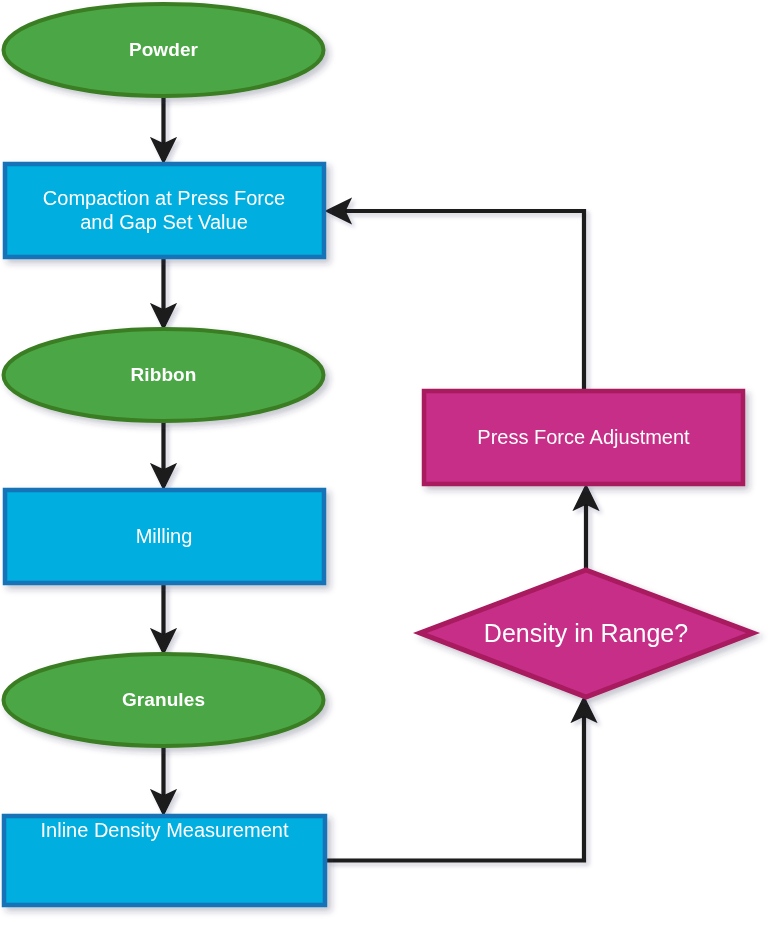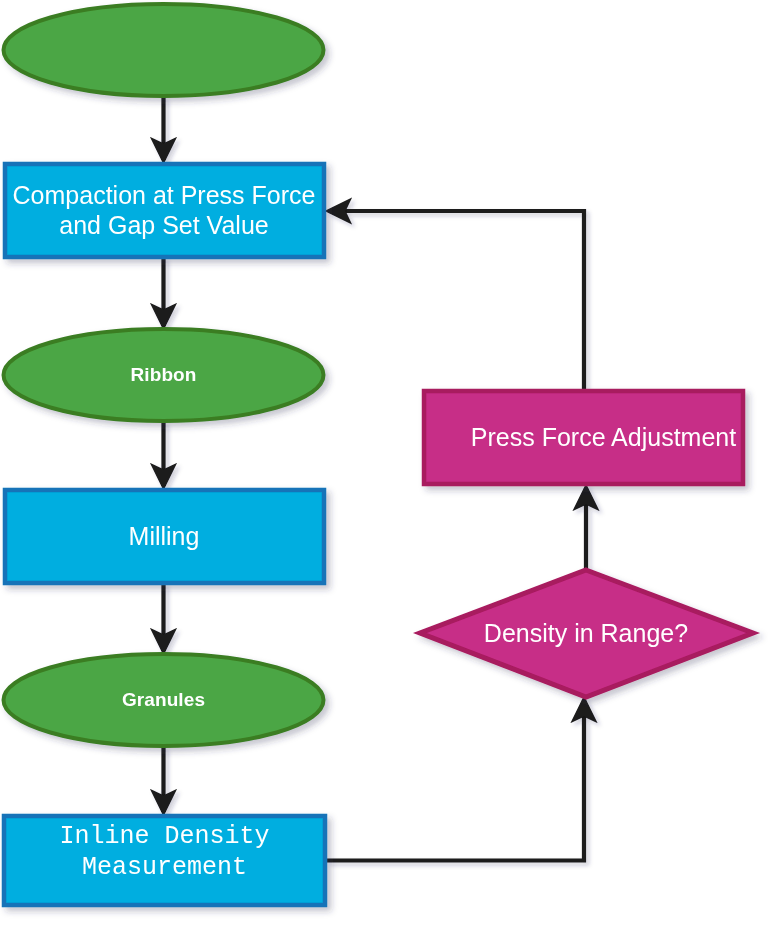--- a/index.html
+++ b/index.html
@@ -38,21 +38,21 @@
     pointer-events: none;
     line-height: 1.22;
     white-space: pre-line;
   }
   .label-terminator {
     font-size: 19px;
     font-weight: bold;
     letter-spacing: 0.1px;
   }
   .label-process {
-    font-size: 25px;
+    font-size: 20px;
     font-weight: normal;
   }
   .label-decision {
     font-size: 25px;
     font-weight: normal;
   }
 </style>
 </head>
 <body>
 
@@ -103,29 +103,30 @@
       <ellipse cx="163.5" cy="700" rx="160" ry="46" fill="#4ca644" stroke="#3a7d22" stroke-width="4" filter="url(#node-shadow)"></ellipse>
 
       <rect x="4" y="816" width="321" height="89" fill="#00aee0" stroke="#1573b8" stroke-width="4.5" filter="url(#node-shadow)"></rect>
 
       <rect x="424" y="391" width="319" height="93" fill="#c72e87" stroke="#a81a5e" stroke-width="4.5" filter="url(#node-shadow)"></rect>
 
       <polygon points="586,570 753,633 586,697 420,633" fill="#c72e87" stroke="#a81a5e" stroke-width="5" filter="url(#node-shadow)"></polygon>
     </g>
   </svg>
 
+  <div class="node-label label-terminator" style="left:3px; top:3px; width:321px; height:94px;">Powder</div>
 
   <div class="node-label label-process" style="left:3px; top:162px; width:322px; height:96px;">Compaction at Press Force
 and Gap Set Value</div>
 
   <div class="node-label label-terminator" style="left:3px; top:328px; width:321px; height:94px;text-align:right;">Ribbon</div>
 
   <div class="node-label label-process" style="left:3px; top:488px; width:322px; height:96px;">Milling</div>
 
   <div class="node-label label-terminator" style="left:3px; top:653px; width:321px; height:94px;">Granules</div>
 
-  <div class="node-label label-process" style="left:2px; top:806px; width:325px; height:93px;font-family:Liberation Mono, monospace;">Inline Density Measurement</div>
+  <div class="node-label label-process" style="left:2px; top:784px; width:325px; height:93px;">Inline Density Measurement</div>
 
-  <div class="node-label label-process" style="left:442px; top:389px; width:323px; height:97px;">Press Force Adjustment</div>
+  <div class="node-label label-process" style="left:422px; top:389px; width:323px; height:97px;">Press Force Adjustment</div>
 
   <div class="node-label label-decision" style="left:455px; top:608px; width:262px; height:50px;">Density in Range?</div>
 
 </div>
 
 </body></html>

